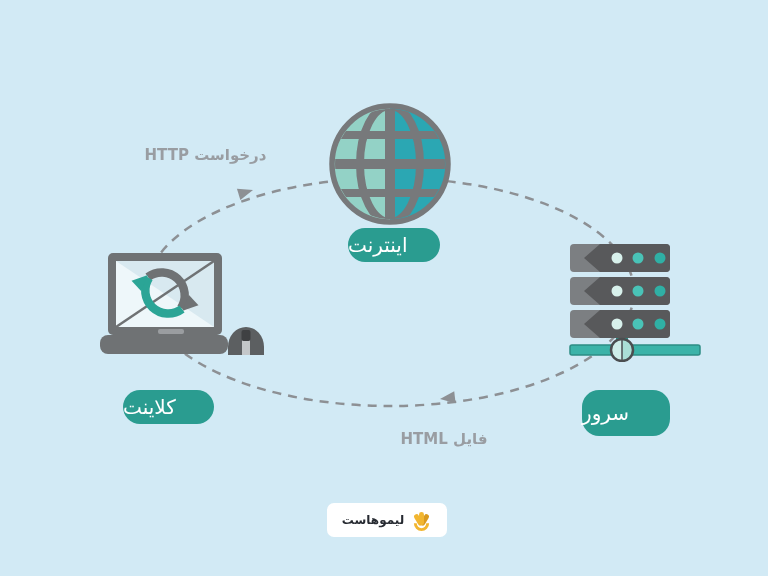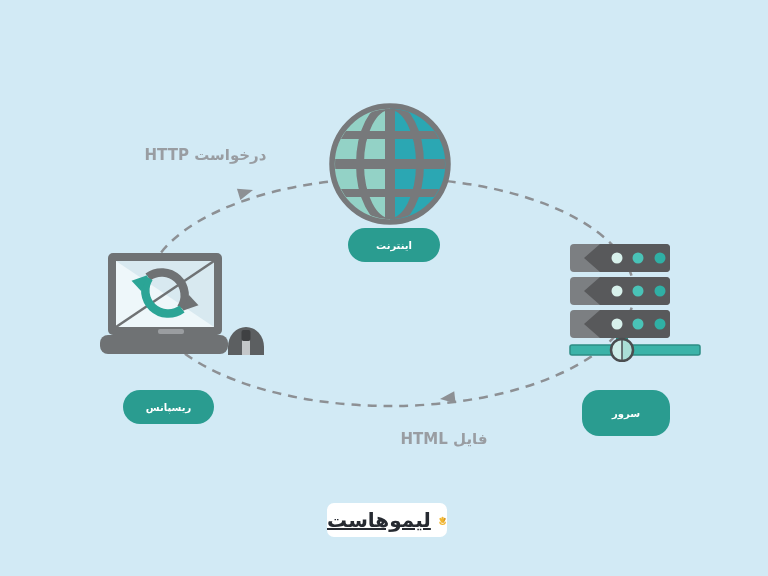--- a/index.html
+++ b/index.html
@@ -12,33 +12,33 @@
     --annotation-gray:#999da2; --dash-gray:#8d9094; --mouse-dark:#5c5f61;
     --mouse-light:#c4c7c9; --logo-yellow:#f2b630; --logo-yellow-dark:#d99a1f;
     --logo-text-dark:#262a31; --white:#ffffff;
   }
   *{margin:0;padding:0;box-sizing:border-box;}
   body{font-family:"DejaVu Sans",sans-serif;background:var(--background);}
   .stage{position:relative;width:768px;height:576px;background:var(--background);overflow:hidden;}
   .layer{position:absolute;left:0;top:0;}
   .abs{position:absolute;}
   .pill{
-    display:flex;align-items:center;justify-content:center;
+    display:flex;align-items:center;justify-content:flex-end;
     background:var(--teal-pill);color:var(--pill-text);
-    border-radius:17px;font-weight:bold;font-size:10px;direction:rtl;
+    border-radius:17px;font-weight:normal;font-size:20px;direction:rtl;
   }
   .annot{
     color:var(--annotation-gray);font-weight:bold;font-size:15px;
     text-align:center;direction:rtl;line-height:1.6;
   }
   .logo-box{
     display:flex;align-items:center;justify-content:center;gap:7px;
     background:var(--white);border-radius:7px;
   }
-  .logo-text{font-size:20px;font-weight:800;color:var(--logo-text-dark);direction:rtl;text-decoration:underline;}
+  .logo-text{font-size:12px;font-weight:800;color:var(--logo-text-dark);direction:rtl;}
 </style>
 </head>
 <body>
 
 <div class="stage">
 
   <svg class="layer" width="768" height="576">
     <ellipse cx="390" cy="292" rx="244" ry="114" fill="none" style="stroke:var(--dash-gray)" stroke-width="2.5" stroke-dasharray="9 7"></ellipse>
     <polygon points="0,0 -15,-6 -15,6" transform="translate(253,190) rotate(-17)" style="fill:var(--dash-gray)"></polygon>
     <polygon points="0,0 -15,-6 -15,6" transform="translate(440,399) rotate(173.5)" style="fill:var(--dash-gray)"></polygon>
@@ -78,21 +78,21 @@
     </g>
     <rect x="62" y="81" width="26" height="5" rx="2" fill="#9a9da0"></rect>
     <rect x="4" y="87" width="128" height="19" rx="8" style="fill:var(--device-gray)"></rect>
     <g>
       <path d="M132 107 L132 99 A18 20 0 0 1 168 99 L168 107 Z" style="fill:var(--mouse-dark)"></path>
       <rect x="146" y="84" width="8" height="23" style="fill:var(--mouse-light)"></rect>
       <rect x="145.5" y="82" width="9" height="11" rx="2" fill="#3f4143"></rect>
     </g>
   </svg>
   <div class="pill abs" style="left:123px;top:390px;width:91px;height:34px">
-    <span>ریسپانس</span>
+    <span>کلاینت</span>
   </div>
 
   <svg class="abs" style="left:560px;top:238px" width="150" height="124" viewBox="0 0 150 124">
     <g>
       <rect x="10" y="6" width="100" height="28" rx="4" style="fill:var(--server-light)"></rect>
       <path d="M40 6 H106 Q110 6 110 10 V30 Q110 34 106 34 H40 L24 20 Z" style="fill:var(--server-dark)"></path>
       <circle cx="57" cy="20" r="5.5" style="fill:var(--dot-light)"></circle>
       <circle cx="78" cy="20" r="5.5" style="fill:var(--dot-teal)"></circle>
       <circle cx="100" cy="20" r="5.5" style="fill:var(--dot-teal-dark)"></circle>
     </g>

